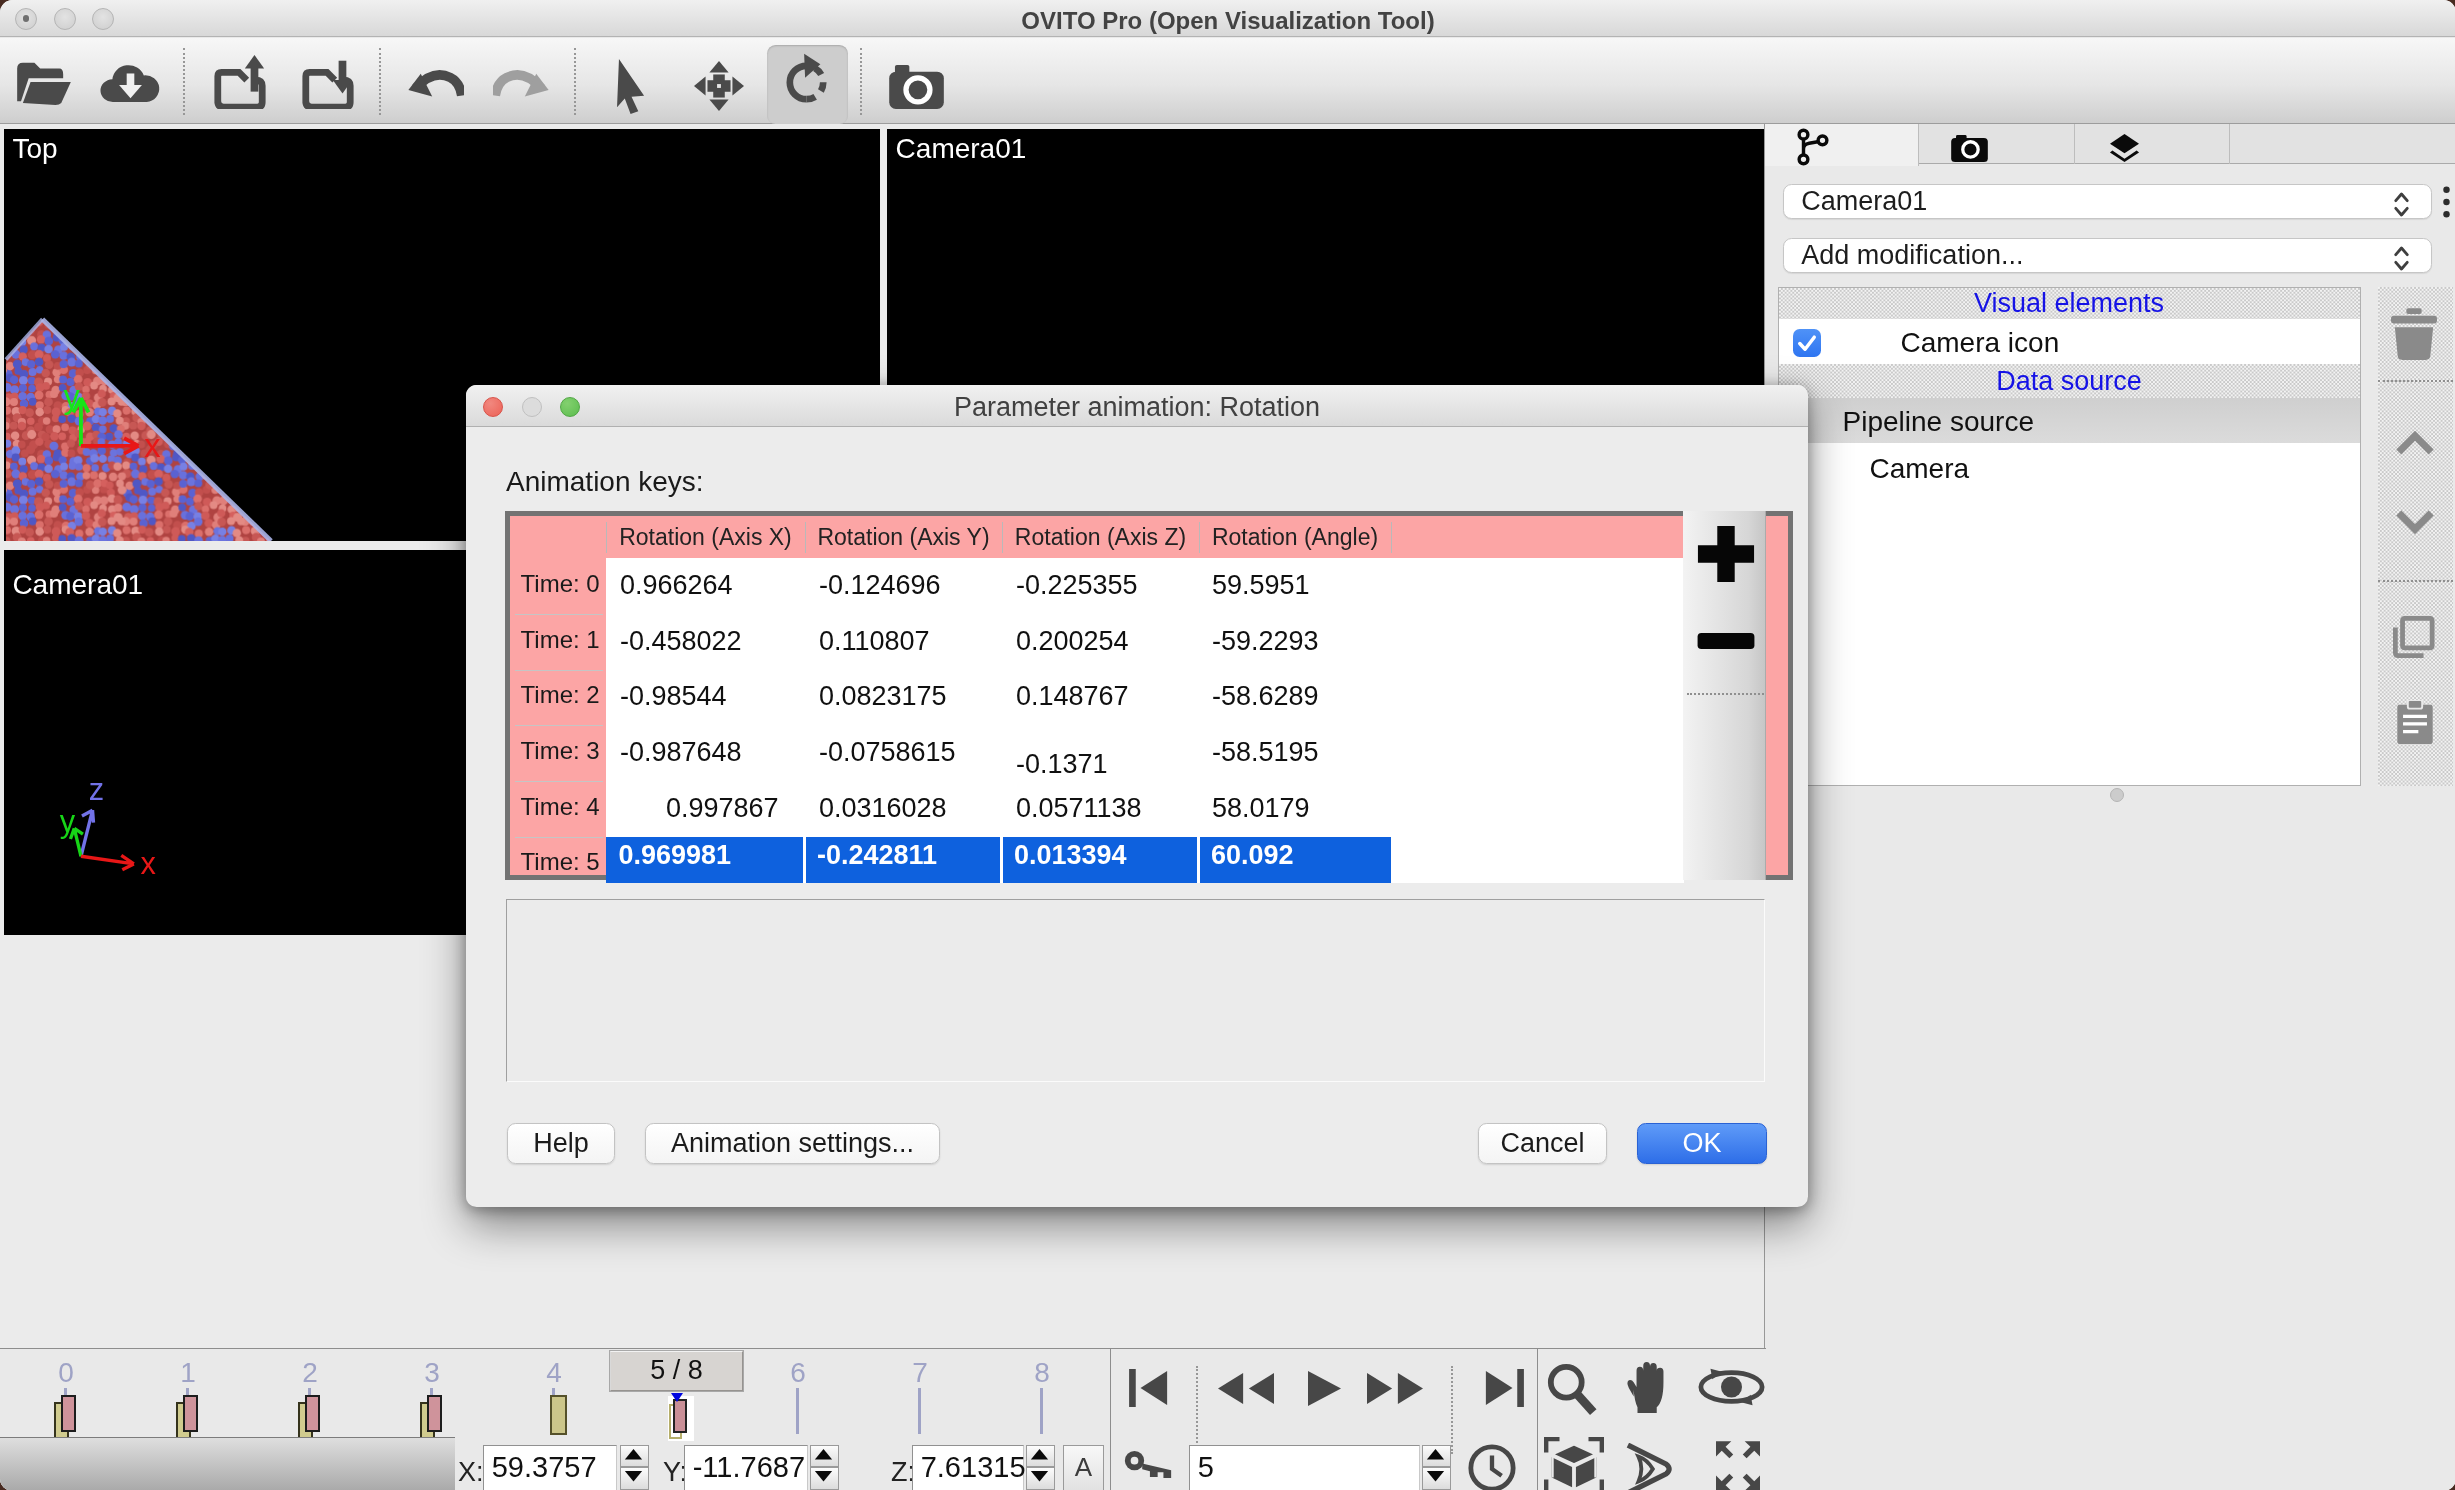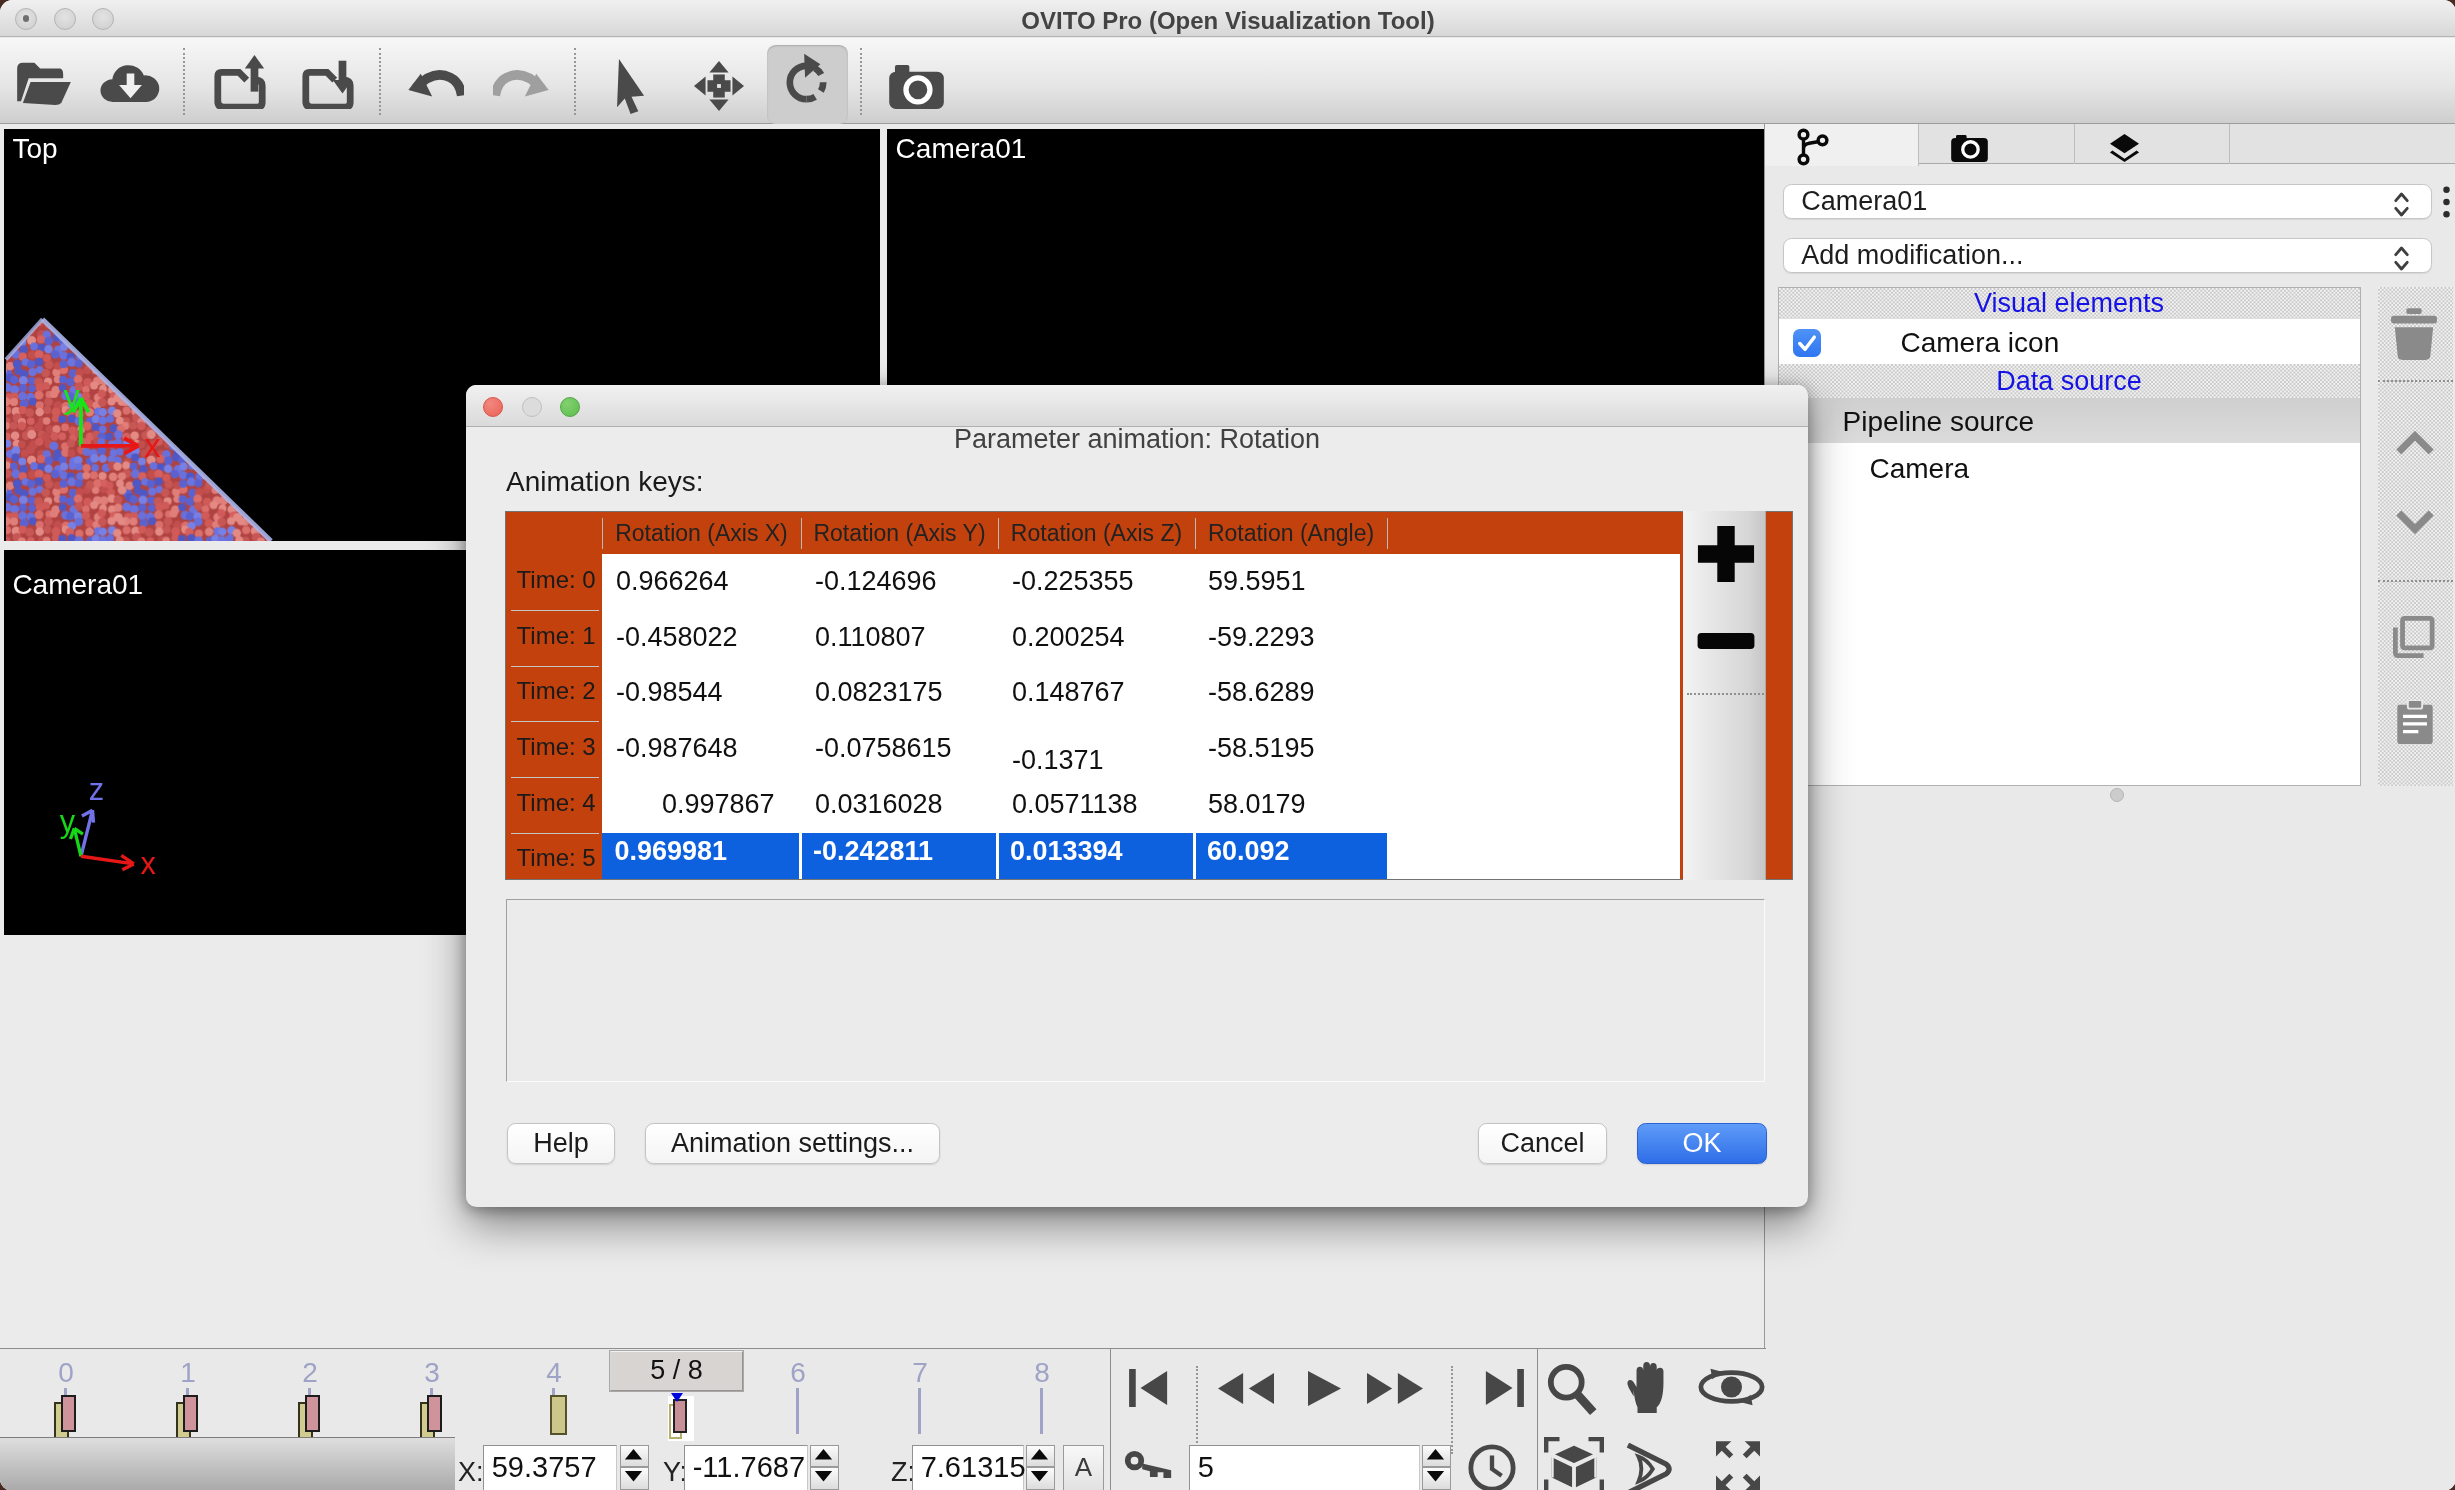--- a/index.html
+++ b/index.html
@@ -30,23 +30,23 @@
 #plist { position:absolute; left:12.5px; top:163px; width:583px; height:499px; background:#fff; border:1px solid #b0b0b0; }
 .dither { background-image:repeating-conic-gradient(#c9c9c9 0% 25%, #f3f3f3 0% 50%); background-size:3.8px 3.8px; }
 .lhead { position:absolute; left:0; width:100%; text-align:center; color:#1512e6; font-size:27px; }
 .lrow { position:absolute; left:0; width:100%; font-size:28px; color:#111; }
 #btncol { position:absolute; left:613px; top:163px; width:75px; height:499px; }
 .hdotsep { position:absolute; left:0; width:75px; border-top:2.9px dotted #8f8f8f; }
 
 #dialog { left:466px; top:385px; width:1342px; height:822px; background:#ececec; border-radius:10.6px; box-shadow:0 17.3px 43px rgba(0,0,0,0.44), 0 2.9px 13.4px rgba(0,0,0,0.32); }
 #dlgtitle { position:absolute; left:0; top:0; width:100%; height:42px; background:linear-gradient(#f1f1f1,#dadada); border-bottom:1px solid #b0b0b0; border-radius:10.6px 10.6px 0 0; }
 .dtl { position:absolute; top:11.5px; width:20px; height:20px; border-radius:50%; }
-#dlgtitletext { position:absolute; top:6.7px; width:100%; text-align:center; font-size:27px; color:#414141;margin-top:32px; }
+#dlgtitletext { position:absolute; top:6.7px; width:100%; text-align:center; font-size:27px; color:#414141; }
 #anikeys { position:absolute; left:40px; top:81px; font-size:28px; color:#1a1a1a; }
-#ktable { position:absolute; left:39px; top:126px; width:1288px; height:369px; background:#c2410c; border:1px solid #737373; }
+#ktable { position:absolute; left:39px; top:126px; width:1288px; height:369px; background:#fca5a5; border:5px solid #737373; }
 .colsep { position:absolute; top:5.8px; height:31px; border-left:1.9px solid #b9b9b9; }
 .khead { position:absolute; top:7.7px; font-size:23px; color:#222; text-align:center; }
 #kdata { position:absolute; left:96px; top:42px; width:1078px; height:325px; background:#fff; }
 .kcell { position:absolute; font-size:27px; color:#101010; }
 .krowlab { position:absolute; left:10.6px; font-size:24px; color:#1a1a1a; }
 .krowsep { position:absolute; left:4.8px; width:88px; border-top:1.9px solid #c5c5c5; }
 #bluerow { position:absolute; left:96px; top:321px; width:785px; height:46px; background:#0e61de; }
 .bluegap { position:absolute; top:0; width:2.9px; height:46px; background:#fff; }
 #pmstrip { position:absolute; left:1217px; top:126px; width:83px; height:369px; background:linear-gradient(90deg,#f3f3f3,#d6d6d6 80%,#c6c6c6); border-right:1.9px solid #ababab; }
 #insetbox { position:absolute; left:40px; top:514px; width:1259px; height:183px; background:#ebebeb; border-top:1.9px solid #9f9f9f; border-left:1.9px solid #9f9f9f; border-bottom:1.9px solid #fbfbfb; border-right:1.9px solid #fbfbfb; }

